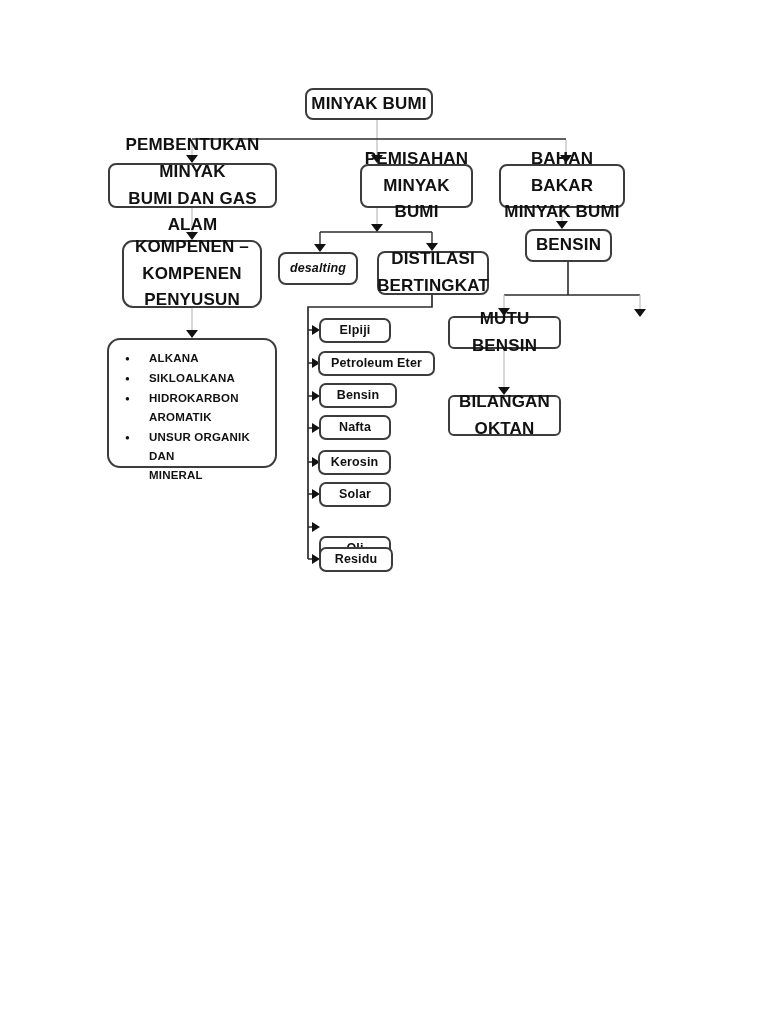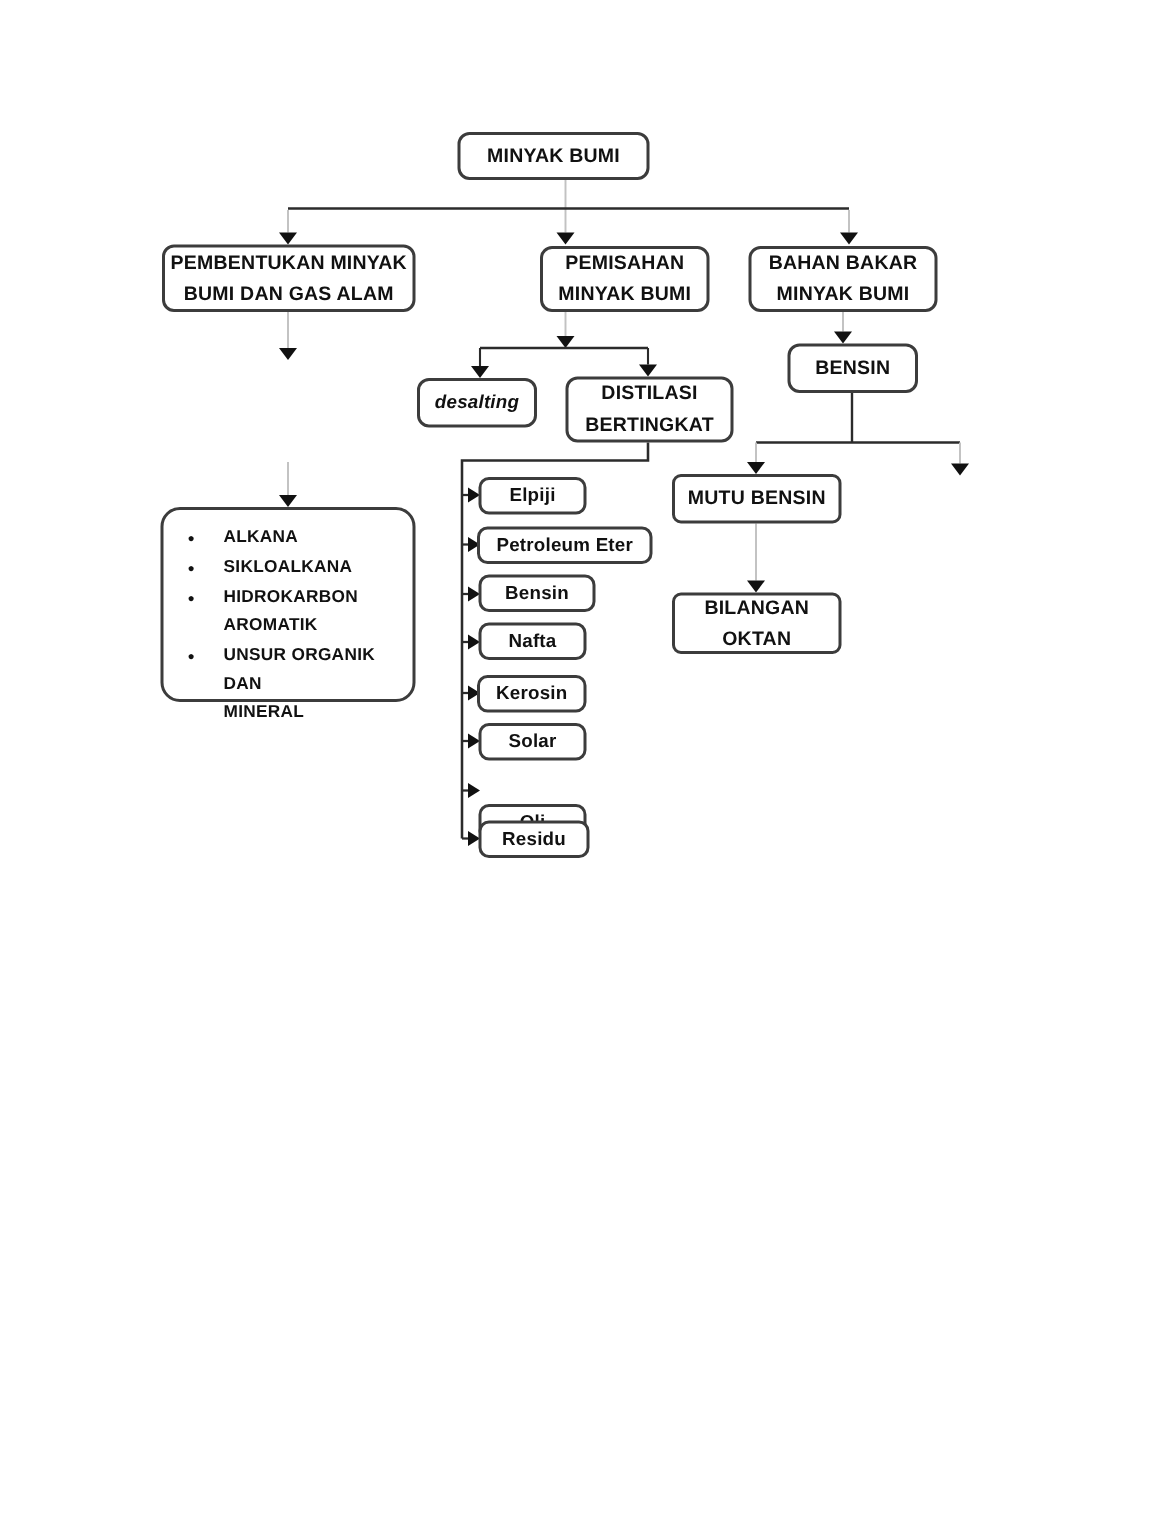--- a/index.html
+++ b/index.html
@@ -6,21 +6,21 @@
   .canvas{
     position:relative;width:768px;height:1024px;background:#ffffff;
     font-family:"Liberation Sans",sans-serif;overflow:hidden;
   }
   .wires{position:absolute;left:0;top:0;width:768px;height:1024px;pointer-events:none;}
   .node{
     position:absolute;box-sizing:border-box;background:#ffffff;
     border:2px solid #3c3c3c;border-radius:8px;
     display:flex;align-items:center;justify-content:center;
     text-align:center;font-weight:700;color:#111111;
-    font-size:13px;line-height:1.58;letter-spacing:.15px;
+    font-size:17px;line-height:1.58;letter-spacing:.15px;
   }
   .node .label{white-space:pre-line;}
   .node.product{font-size:12.5px;border-radius:7px;border-width:2px;}
   .node.italic{font-style:italic;font-size:12.5px;}
   .node.top-align{align-items:flex-start;padding-top:7px;}
   .listbox{
     position:absolute;box-sizing:border-box;background:#ffffff;
     border:2px solid #3c3c3c;border-radius:13px;
     padding:9px 6px 0 16px;color:#111111;font-weight:700;font-size:11.5px;
   }
@@ -98,20 +98,25 @@
   <div class="node" style="left:320px;top:164px;width:113px;height:44px;margin-left:40px;">
     <span class="label">PEMISAHAN
 MINYAK BUMI</span>
   </div>
 
   <div class="node" style="left:499px;top:164px;width:126px;height:44px;">
     <span class="label">BAHAN BAKAR
 MINYAK BUMI</span>
   </div>
 
+  <div class="node" style="left:122px;top:240px;width:140px;height:68px;border-radius:11px;">
+    <span class="label">KOMPENEN –
+KOMPENEN
+PENYUSUN</span>
+  </div>
 
   <div class="node italic" style="left:278px;top:252px;width:80px;height:33px;">
     <span class="label">desalting</span>
   </div>
 
   <div class="node" style="left:377px;top:251px;width:112px;height:44px;">
     <span class="label">DISTILASI
 BERTINGKAT</span>
   </div>
 

